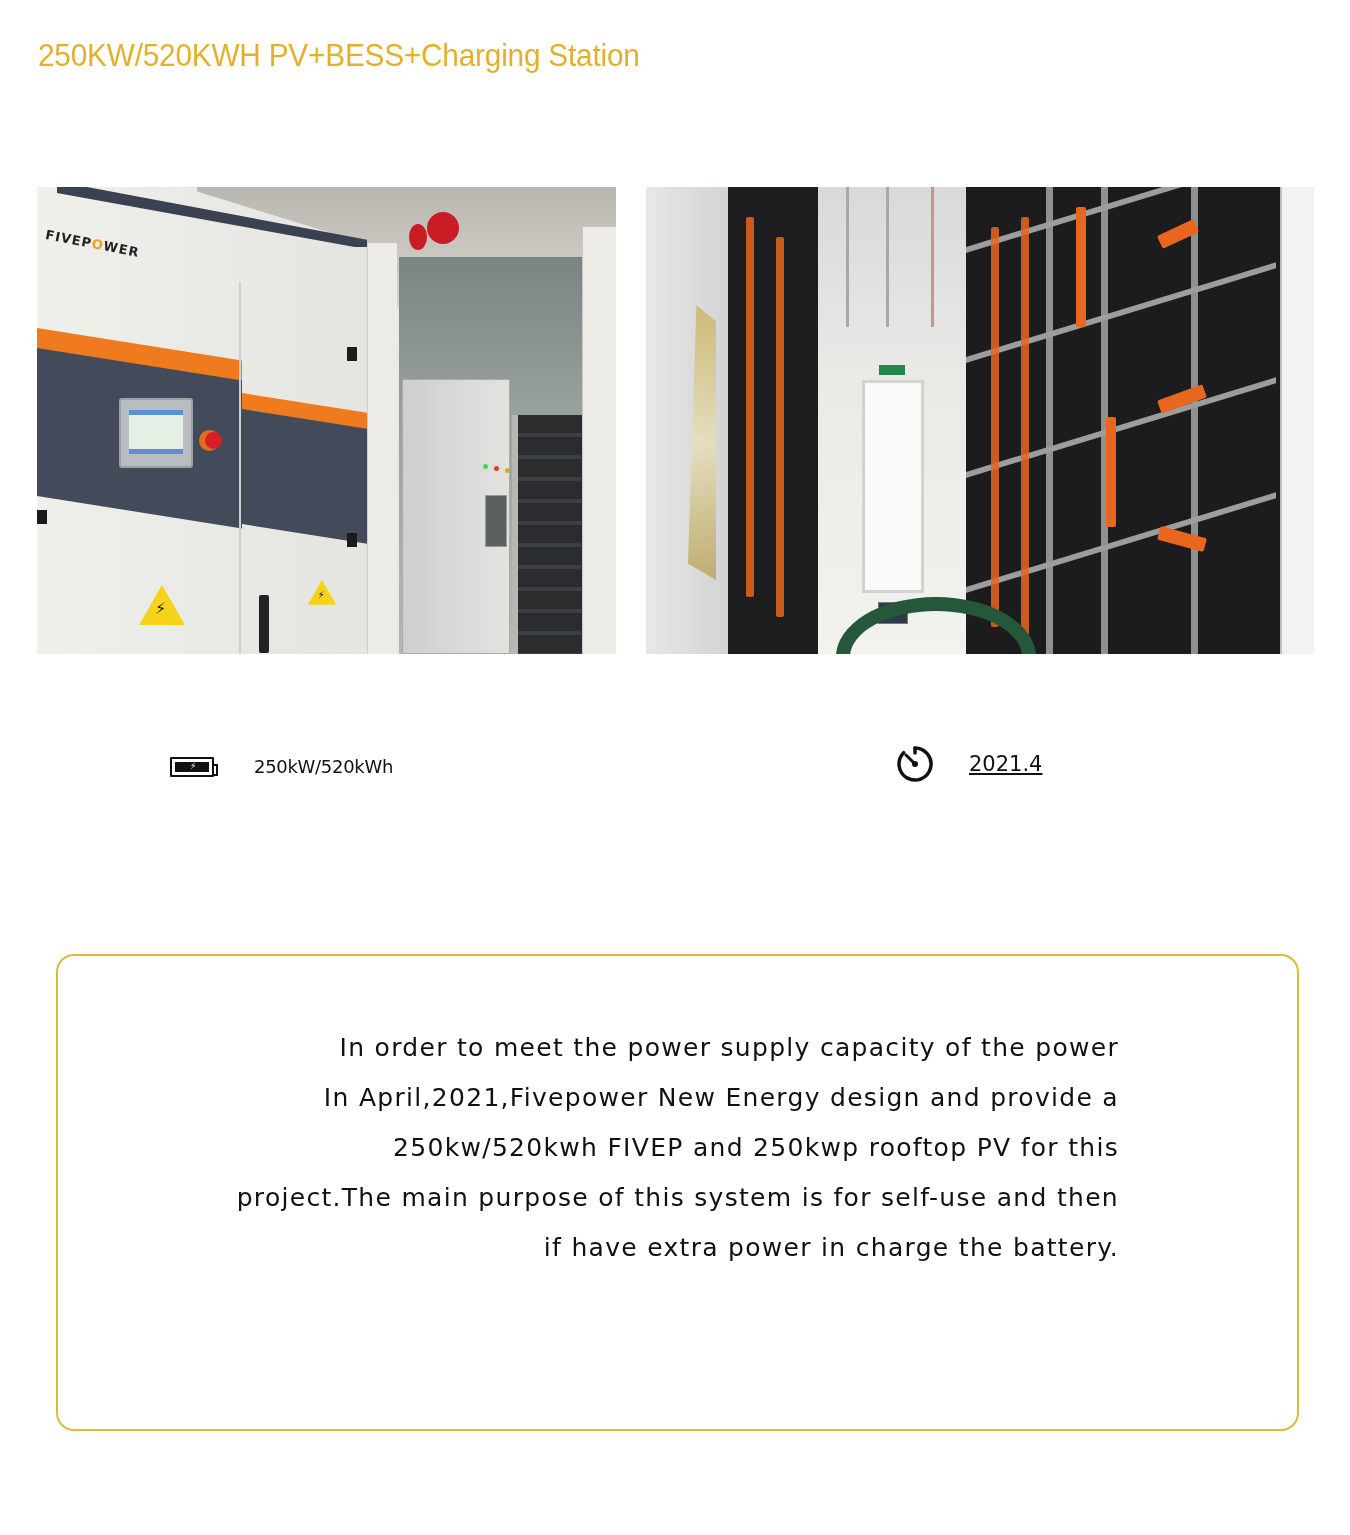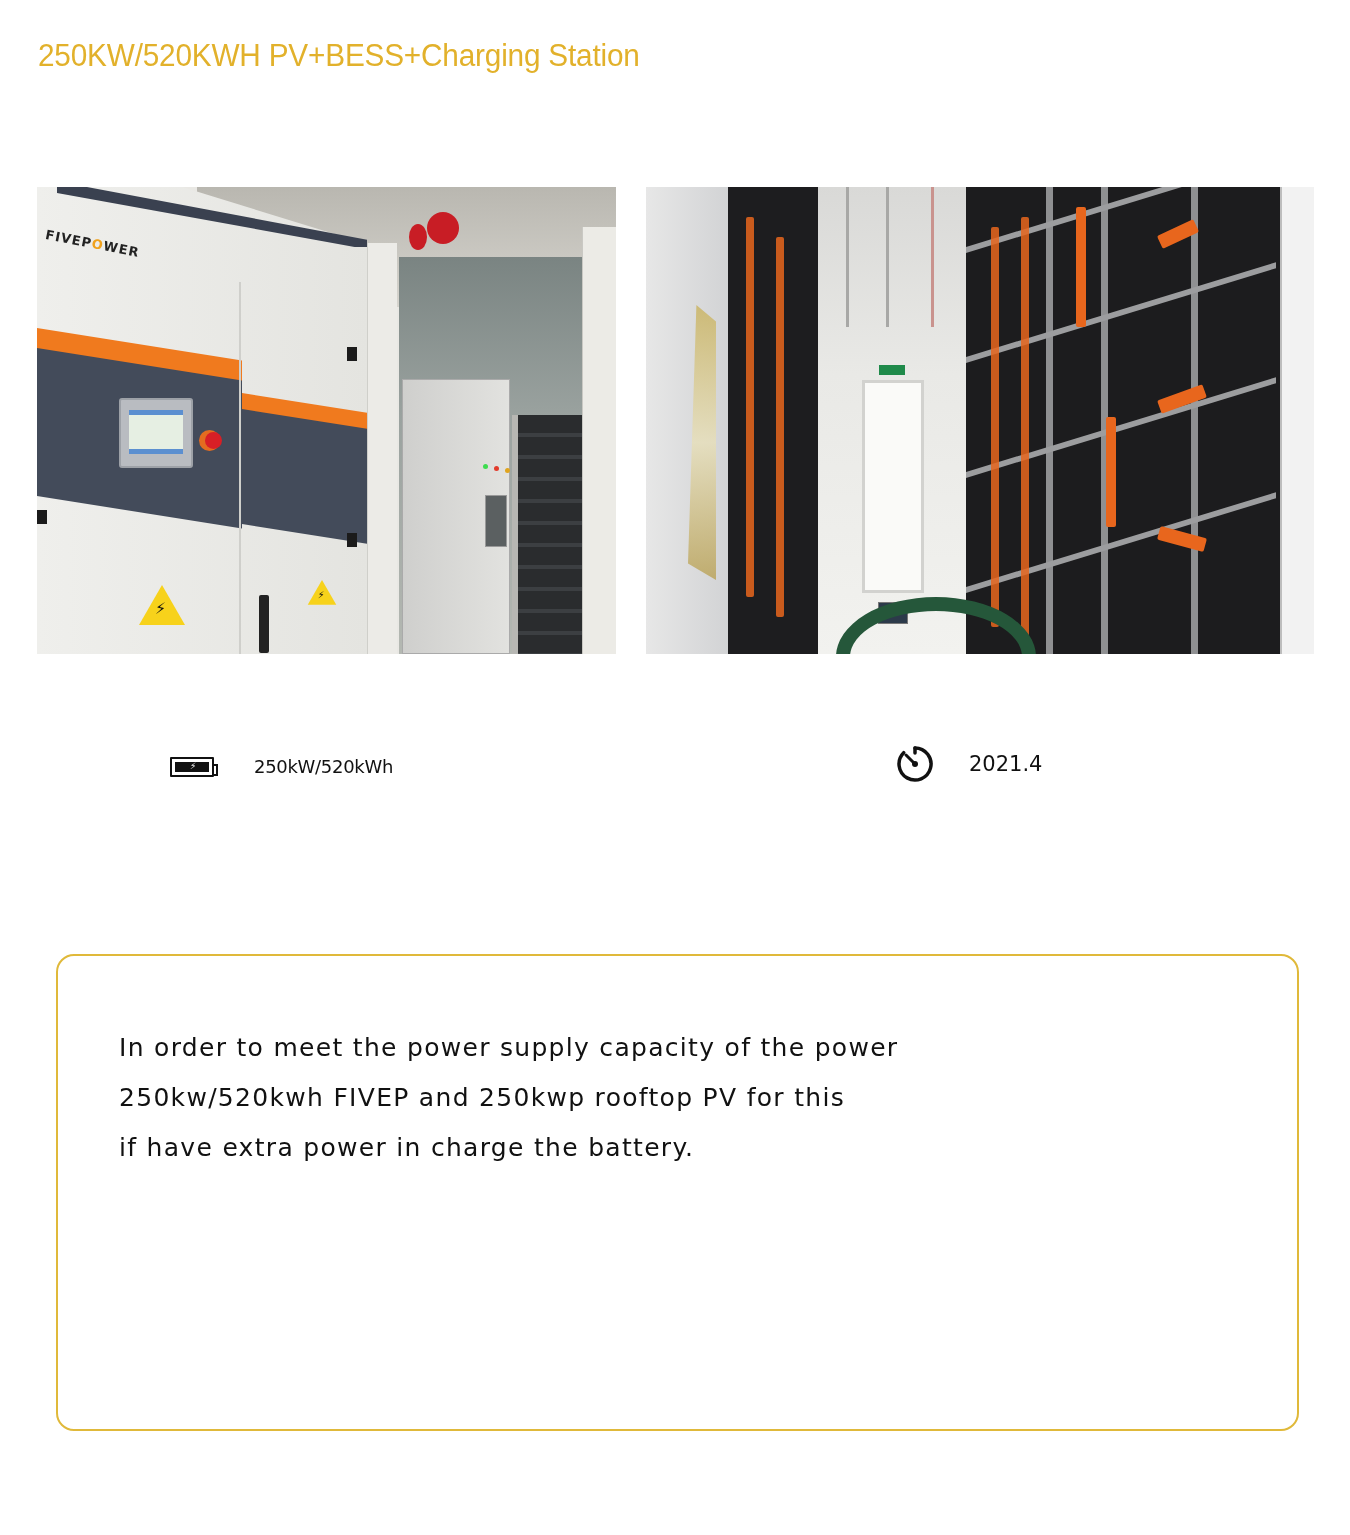--- a/index.html
+++ b/index.html
@@ -61,40 +61,40 @@
     .pr-rack-right { position:absolute; left:320px; top:0; width:348px; height:467px; background:#1c1c1e; }
     .pr-grid-h { position:absolute; left:320px; width:310px; height:6px; background:#9c9d9f; transform:skewY(-17deg); transform-origin:left; }
     .pr-grid-v { position:absolute; top:0; width:7px; height:467px; background:#8f9092; }
     .pr-rightedge { position:absolute; left:634px; top:0; width:34px; height:467px; background:#f2f2f2; border-left:2px solid #bdbdbd; }
     .pr-orange { position:absolute; background:#e8661d; border-radius:2px; }
     .pr-fan { position:absolute; left:190px; top:410px; width:200px; height:120px; border-radius:50%; border:14px solid #25573a; }
 
     
     .spec { position:absolute; display:flex; align-items:center; }
     .spec-capacity { left:170px; top:756px; }
-    .spec-date { left:895px; top:744px; }
+    .spec-date { left:895px; top:744px;text-decoration:underline; }
     .battery-icon { position:relative; width:44px; height:20px; border:2px solid #111; border-radius:1px; margin-right:40px; }
     .battery-icon::before { content:""; position:absolute; left:3px; top:3px; width:34px; height:10px; background:#111; }
     .battery-icon::after { content:""; position:absolute; right:-6px; top:5px; width:4px; height:8px; border:2px solid #111; border-left:none; }
     .battery-bolt { position:absolute; left:18px; top:2px; font-size:9px; color:#fff; z-index:2; line-height:10px; }
     .spec-text { font-family:"DejaVu Sans", sans-serif; font-size:18px; color:#111; letter-spacing:-0.3px; }
     .timer-icon { width:40px; height:40px; margin-right:34px; }
     .spec-date .spec-text { font-size:21px; letter-spacing:0; }
 
     
     .desc-box {
       position:absolute; left:56px; top:954px; width:1243px; height:477px;
       border:2px solid #e0b93a; border-radius:18px; background:#fff;
     }
     .desc-text {
       position:absolute; left:61px; top:67px; width:1000px;
       font-family:"DejaVu Sans", sans-serif; font-size:25px; line-height:50px;
       color:#111; letter-spacing:1.3px;
     }
-    .desc-line { display:block; white-space:nowrap; }
+    .desc-line { display:block; white-space:nowrap;text-align:right; }
   </style>
 </head>
 <body>
 
 <h1 class="title">250KW/520KWH PV+BESS+Charging Station</h1>
 
 <div class="photo photo-left">
   <div class="pl-ceiling"></div>
   <div class="pl-bell" style="left:372px;top:37px;width:18px;height:26px;"></div>
   <div class="pl-bell" style="left:390px;top:25px;width:32px;height:32px;"></div>
@@ -175,16 +175,18 @@
     <line x1="20" y1="4" x2="20" y2="9" stroke="#111" stroke-width="3.5" stroke-linecap="round"></line>
     <line x1="11" y1="11" x2="20" y2="20" stroke="#111" stroke-width="3" stroke-linecap="round"></line>
     <circle cx="20" cy="20" r="3" fill="#111"></circle>
   </svg>
   <span class="spec-text">2021.4</span>
 </div>
 
 <div class="desc-box">
   <p class="desc-text">
     <span class="desc-line">In order to meet the power supply capacity of the power</span>
+    <span class="desc-line">In April,2021,Fivepower New Energy design and provide a</span>
     <span class="desc-line">250kw/520kwh FIVEP and 250kwp rooftop PV for this</span>
+    <span class="desc-line">project.The main purpose of this system is for self-use and then</span>
     <span class="desc-line">if have extra power in charge the battery.</span>
   </p>
 </div>
 
 </body></html>

